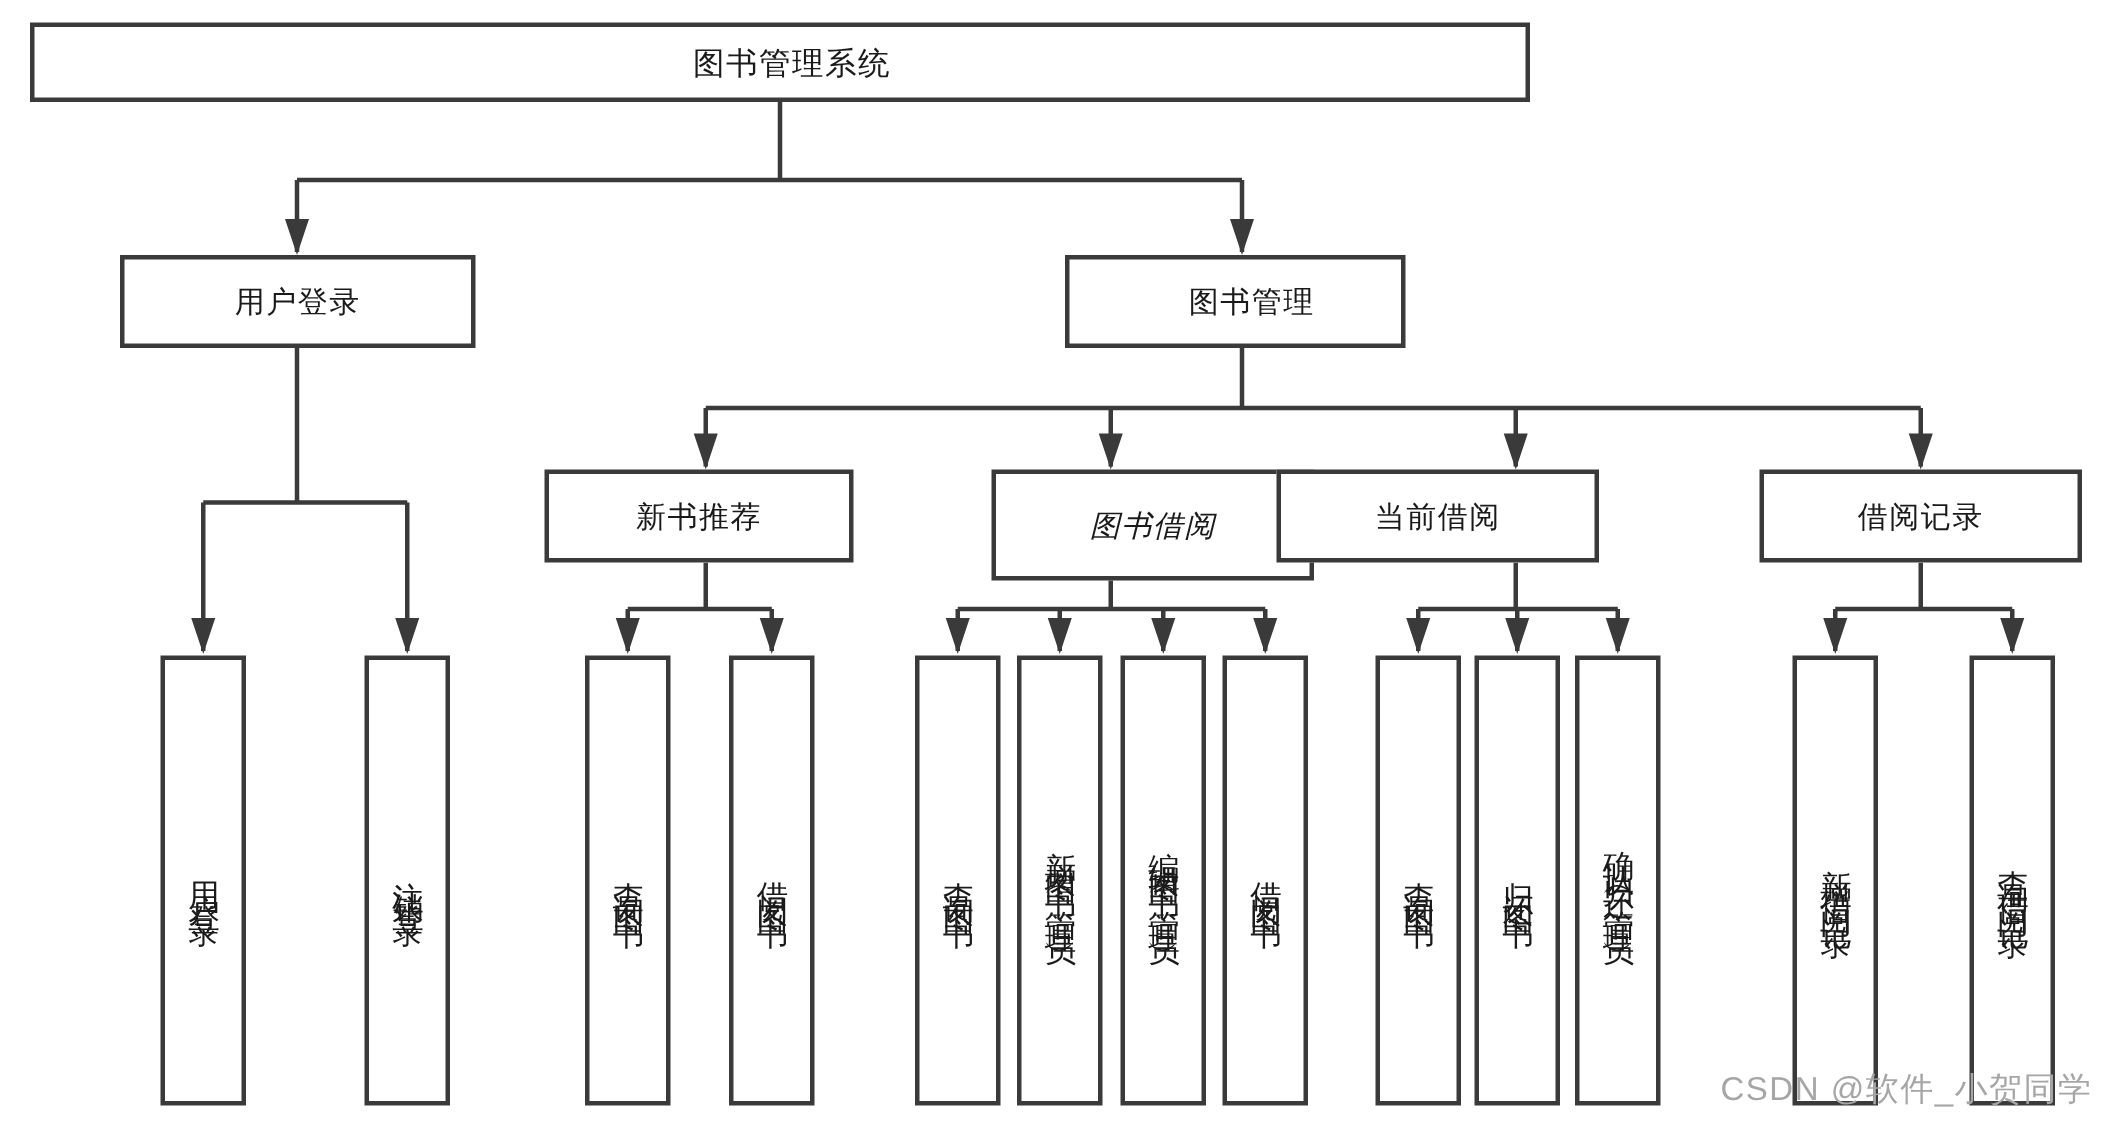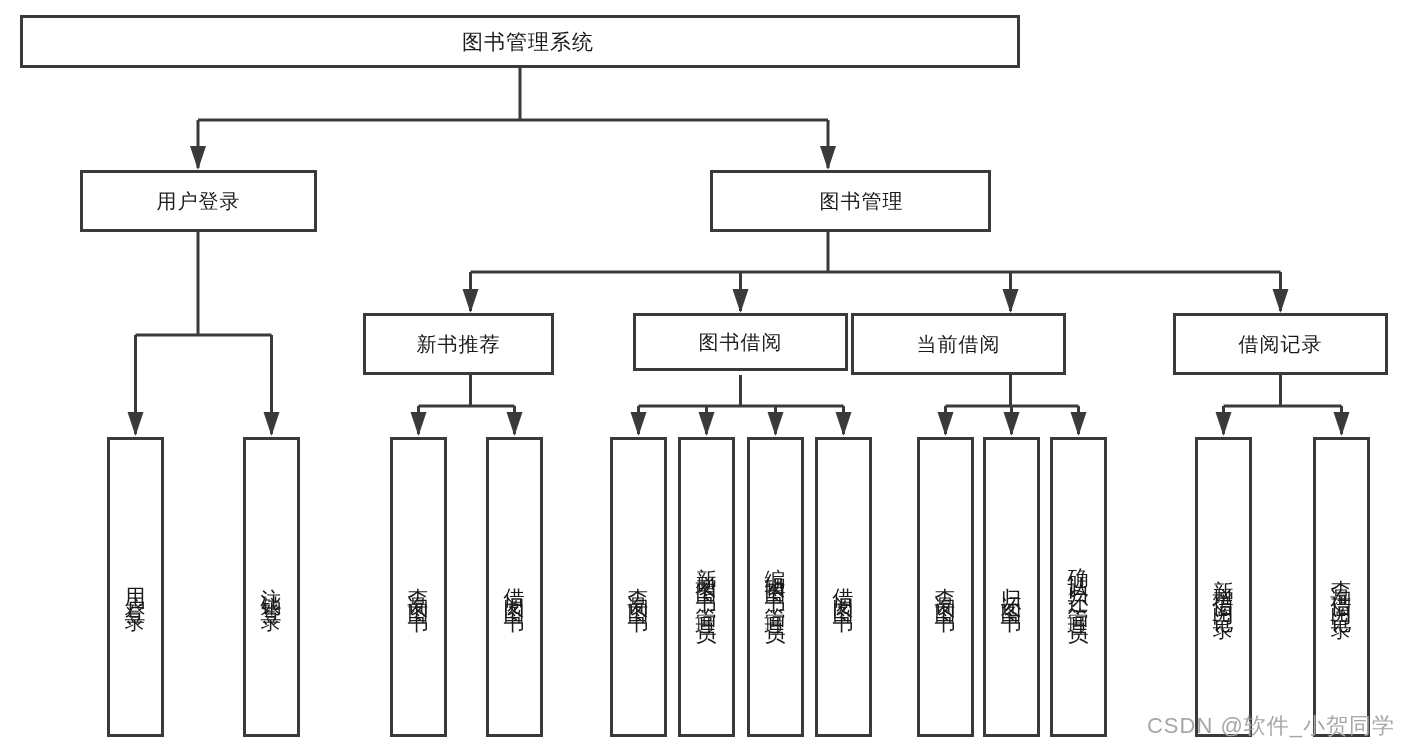--- a/index.html
+++ b/index.html
@@ -111,28 +111,28 @@
     </g>
   </svg>
 
   <div class="node root-node" style="left:20px; top:15px; width:1000px; height:53px;padding-left:16px;">
     <span class="lbl">图书管理系统</span>
   </div>
 
   <div class="node" style="left:80px; top:170px; width:237px; height:62px;">
     <span class="lbl">用户登录</span>
   </div>
-  <div class="node" style="left:710px; top:170px; width:281px; height:62px;padding-left:22px;">
+  <div class="node" style="left:710px; top:170px; width:227px; height:62px;padding-left:22px;">
     <span class="lbl">图书管理</span>
   </div>
 
-  <div class="node" style="left:363px; top:313px; width:191px; height:62px;">
+  <div class="node" style="left:363px; top:313px; width:206px; height:62px;">
     <span class="lbl">新书推荐</span>
   </div>
-  <div class="node" style="left:633px; top:313px; width:215px; height:58px;">
+  <div class="node" style="left:661px; top:313px; width:215px; height:74px;font-style:italic;">
     <span class="lbl">图书借阅</span>
   </div>
   <div class="node" style="left:851px; top:313px; width:215px; height:62px;">
     <span class="lbl">当前借阅</span>
   </div>
   <div class="node" style="left:1173px; top:313px; width:215px; height:62px;">
     <span class="lbl">借阅记录</span>
   </div>
 
   <div class="node vnode" style="left:107px;">

